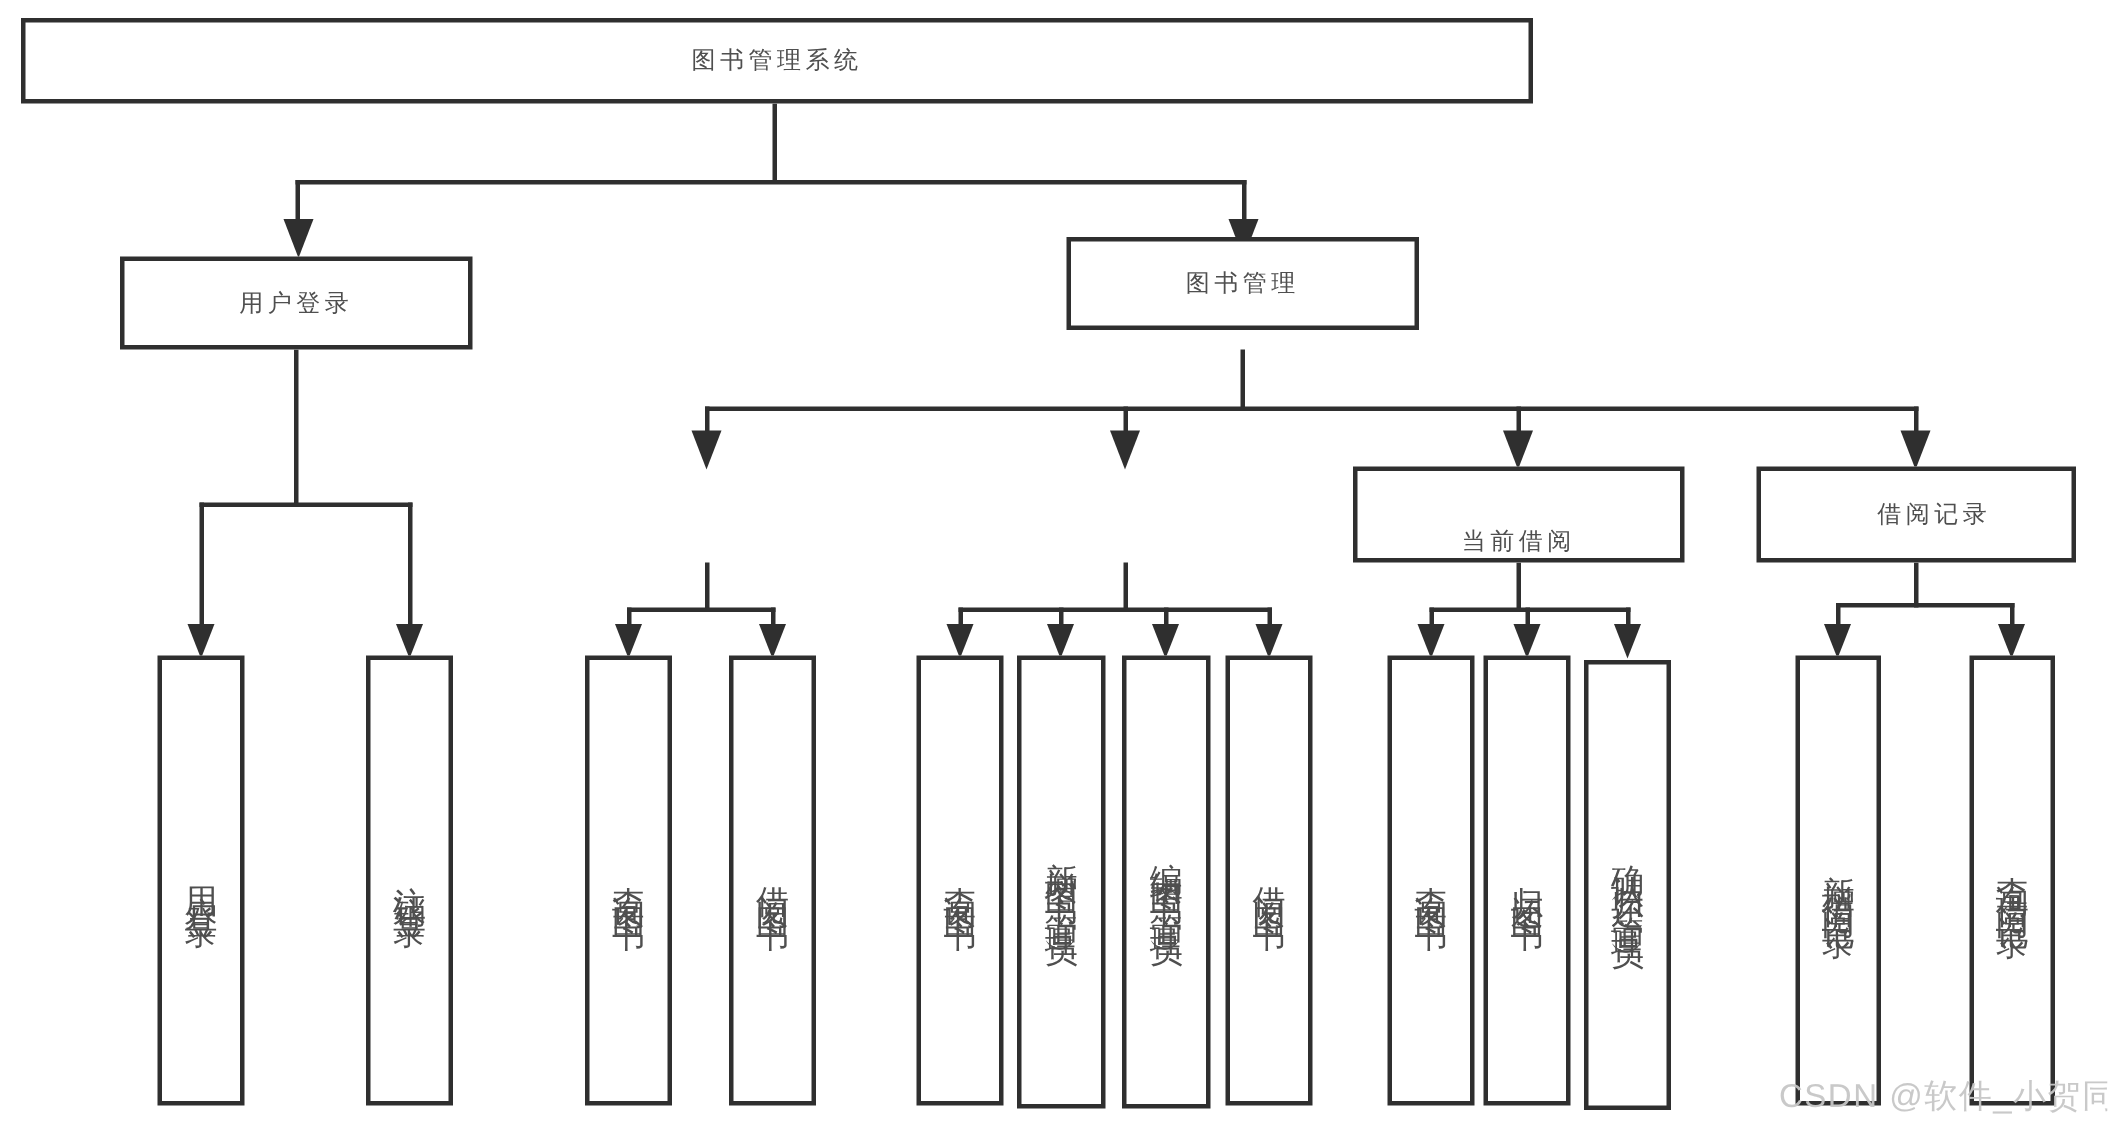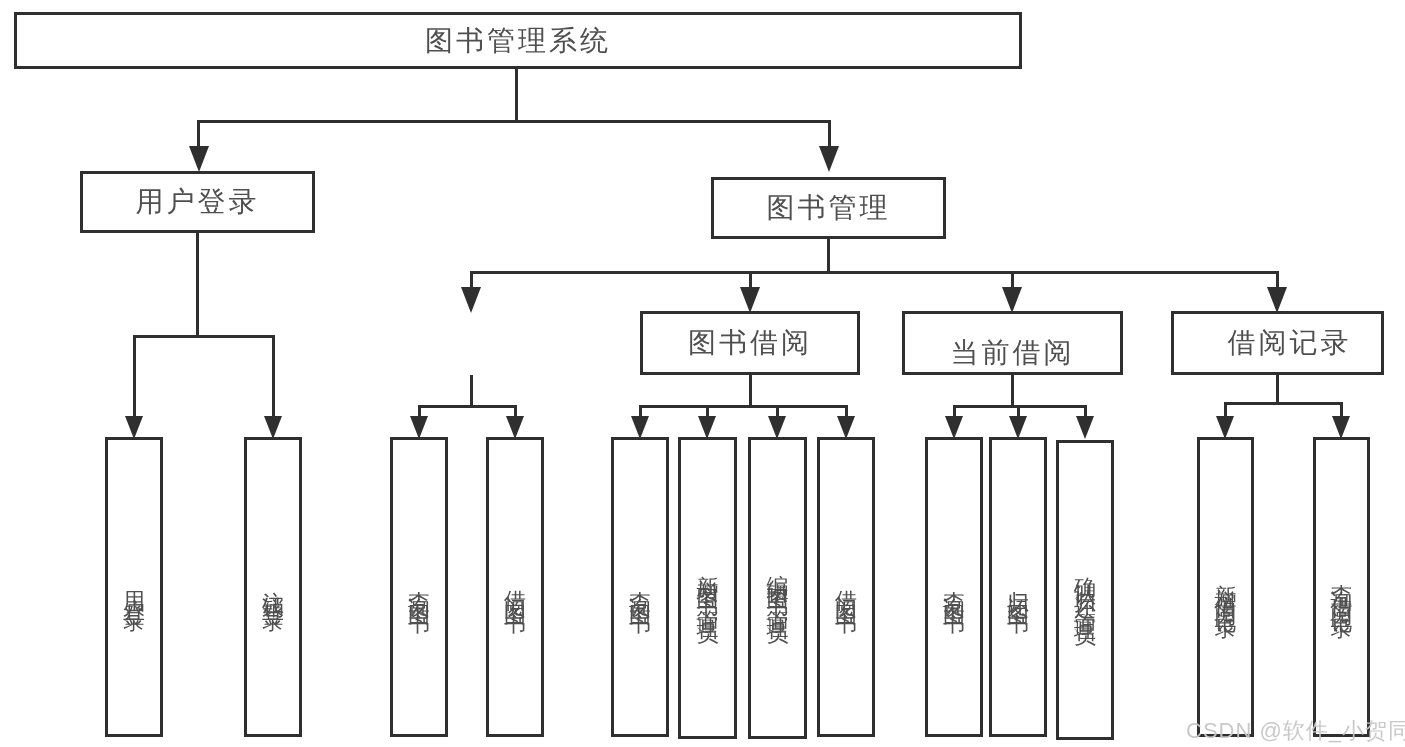--- a/index.html
+++ b/index.html
@@ -16,21 +16,21 @@
     background: #ffffff;
     border: 3px solid #2f2f2f;
     box-sizing: border-box;
     display: flex;
     align-items: center;
     justify-content: center;
     color: #4f4f4f;
     z-index: 2;
   }
   .box.h span {
-    font-size: 28px;
+    font-size: 16px;
     letter-spacing: 3px;
     white-space: nowrap;
   }
   .box.v {
     writing-mode: vertical-lr;
   }
   .box.v span {
     font-size: 22px;
     letter-spacing: 7px;
     line-height: 1;
@@ -77,21 +77,21 @@
   <div class="line" style="left:515px; top:69px; width:3px; height:53px;"></div>
   <div class="line" style="left:197px; top:120px; width:634px; height:3px;"></div>
   <div class="line" style="left:197px; top:120px; width:3px; height:28px;"></div>
   <div class="line" style="left:828px; top:120px; width:3px; height:28px;"></div>
   <div class="arrow" style="left:189px; top:146px;"></div>
   <div class="arrow" style="left:819px; top:146px;"></div>
 
   <div class="box h" style="left:80px; top:171px; width:235px; height:62px;">
     <span>用户登录</span>
   </div>
-  <div class="box h" style="left:711px; top:177px; width:235px; height:62px;">
+  <div class="box h" style="left:711px; top:158px; width:235px; height:62px;">
     <span>图书管理</span>
   </div>
 
   <div class="line" style="left:196px; top:233px; width:3px; height:105px;"></div>
   <div class="line" style="left:133px; top:335px; width:142px; height:3px;"></div>
   <div class="line" style="left:133px; top:335px; width:3px; height:82px;"></div>
   <div class="line" style="left:272px; top:335px; width:3px; height:82px;"></div>
   <div class="arrow small" style="left:125px; top:416px;"></div>
   <div class="arrow small" style="left:264px; top:416px;"></div>
 
@@ -99,23 +99,20 @@
   <div class="line" style="left:470px; top:271px; width:809px; height:3px;"></div>
   <div class="line" style="left:470px; top:271px; width:3px; height:18px;"></div>
   <div class="line" style="left:749px; top:271px; width:3px; height:18px;"></div>
   <div class="line" style="left:1011px; top:271px; width:3px; height:18px;"></div>
   <div class="line" style="left:1276px; top:271px; width:3px; height:18px;"></div>
   <div class="arrow" style="left:461px; top:287px;"></div>
   <div class="arrow" style="left:740px; top:287px;"></div>
   <div class="arrow" style="left:1002px; top:287px;"></div>
   <div class="arrow" style="left:1267px; top:287px;"></div>
 
-  <div class="box h" style="left:640px; top:311px; width:220px; height:64px;">
-    <span>图书借阅</span>
-  </div>
   <div class="box h" style="left:902px; top:311px; width:221px; height:64px;align-items:flex-end;">
     <span>当前借阅</span>
   </div>
   <div class="box h" style="left:1171px; top:311px; width:213px; height:64px;padding-left:24px;">
     <span>借阅记录</span>
   </div>
 
   <div class="line" style="left:470px; top:375px; width:3px; height:33px;"></div>
   <div class="line" style="left:418px; top:405px; width:99px; height:3px;"></div>
   <div class="line" style="left:418px; top:405px; width:3px; height:12px;"></div>

